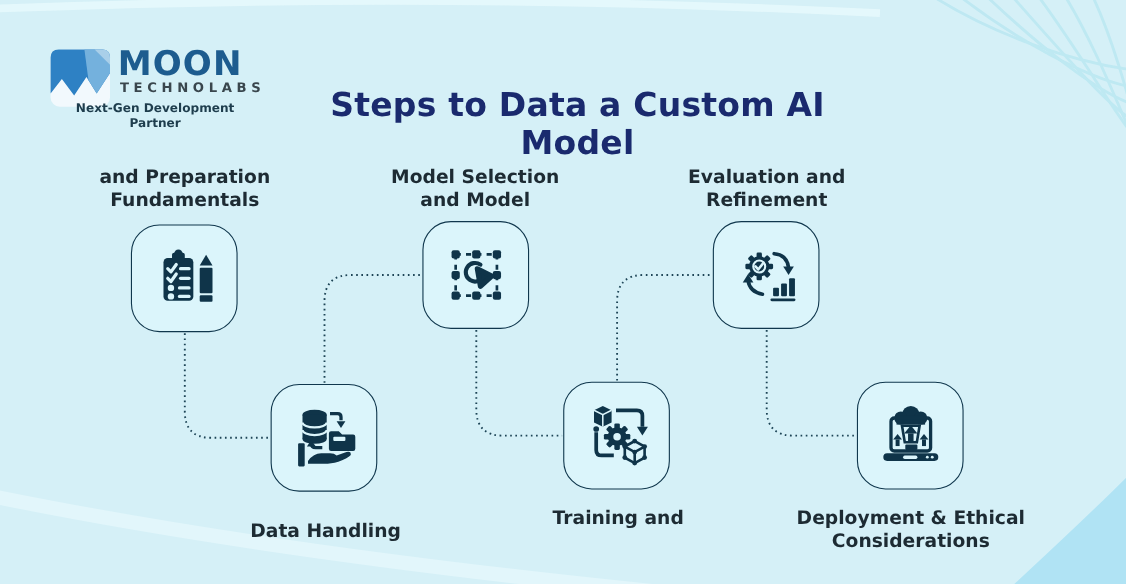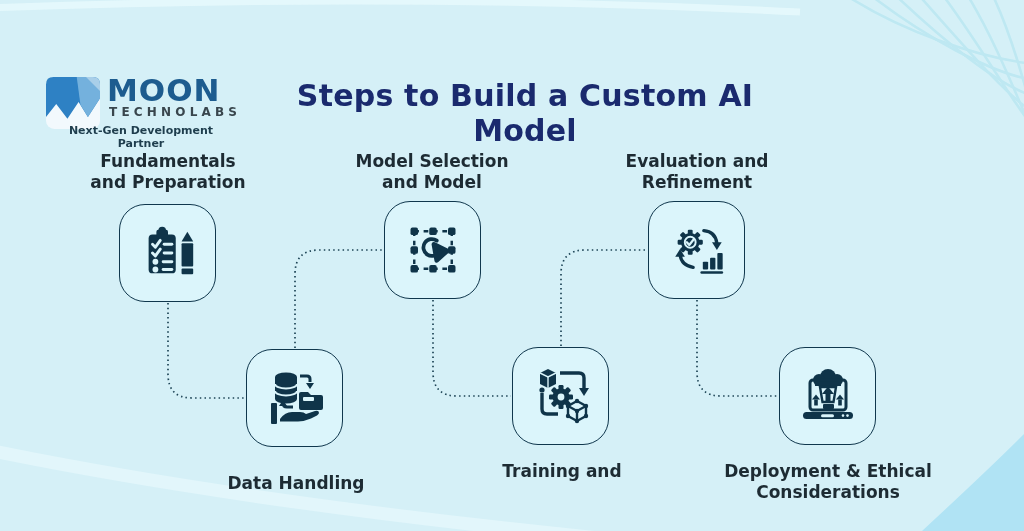--- a/index.html
+++ b/index.html
@@ -8,21 +8,21 @@
     width:1024px;height:531px;
     background:#d5f0f7;
     overflow:hidden;
     font-family:"DejaVu Sans","Liberation Sans",sans-serif;
   }
   svg{display:block;}
   .abs{position:absolute;}
   
   #deco{left:0;top:0;width:1024px;height:531px;pointer-events:none;}
   
-  #logo{left:45px;top:42px;width:200px;height:72px;margin-top:32px;}
+  #logo{left:45px;top:42px;width:200px;height:72px;}
   #logo-icon{position:absolute;left:0;top:2px;}
   #brand-name{position:absolute;left:62px;top:-2px;font-size:31px;font-weight:800;color:#1d5c8f;letter-spacing:1px;}
   #brand-subname{position:absolute;left:64px;top:31px;font-size:12px;font-weight:600;color:#39464d;letter-spacing:4.2px;}
   #brand-tagline{position:absolute;left:0px;top:50px;width:192px;font-size:11px;font-weight:600;color:#1e3d4d;text-align:center;}
   
   #title{left:265px;top:78px;width:520px;text-align:center;
     font-size:30px;font-weight:800;color:#1a2a6e;letter-spacing:0.2px;}
   
   #connectors{left:0;top:0;width:1024px;height:531px;pointer-events:none;}
   
@@ -90,25 +90,25 @@
       <rect x="1" y="1" width="58" height="56" rx="9" fill="#f2f9fd"></rect>
       <path d="M 9 1 H 51 Q 59 1 59 9 V 24 L 46 44 L 36 28 L 24 46 L 12 30 L 1 44 V 9 Q 1 1 9 1 Z" fill="#2e81c4"></path>
       <path d="M 34 1 H 51 Q 59 1 59 9 V 24 L 46 44 L 38 31 Z" fill="#74b1dd"></path>
       <path d="M 44 1 H 51 Q 59 1 59 9 V 16 Z" fill="#a9cfe9"></path>
     </svg>
     <div id="brand-name">MOON</div>
     <div id="brand-subname">TECHNOLABS</div>
     <div id="brand-tagline">Next-Gen Development Partner</div>
   </div>
 
-  <div id="title" class="abs">Steps to Build a Custom AI Model</div>
+  <div id="title" class="abs">Steps to Data a Custom AI Model</div>
 
   <div class="step-label l1">
+    <span>and Preparation</span>
     <span>Fundamentals</span>
-    <span>and Preparation</span>
   </div>
 
   <div class="tile t1">
     <svg width="62" height="62" viewBox="0 0 64 64">
       <g fill="#0f3449">
         <rect x="12" y="13" width="28" height="40" rx="4"></rect>
         <rect x="20" y="8" width="12" height="9" rx="2"></rect>
         <circle cx="26" cy="9" r="4"></circle>
         <polygon points="52,10 46,20 58,20"></polygon>
         <rect x="46" y="22" width="12" height="24" rx="1"></rect>

